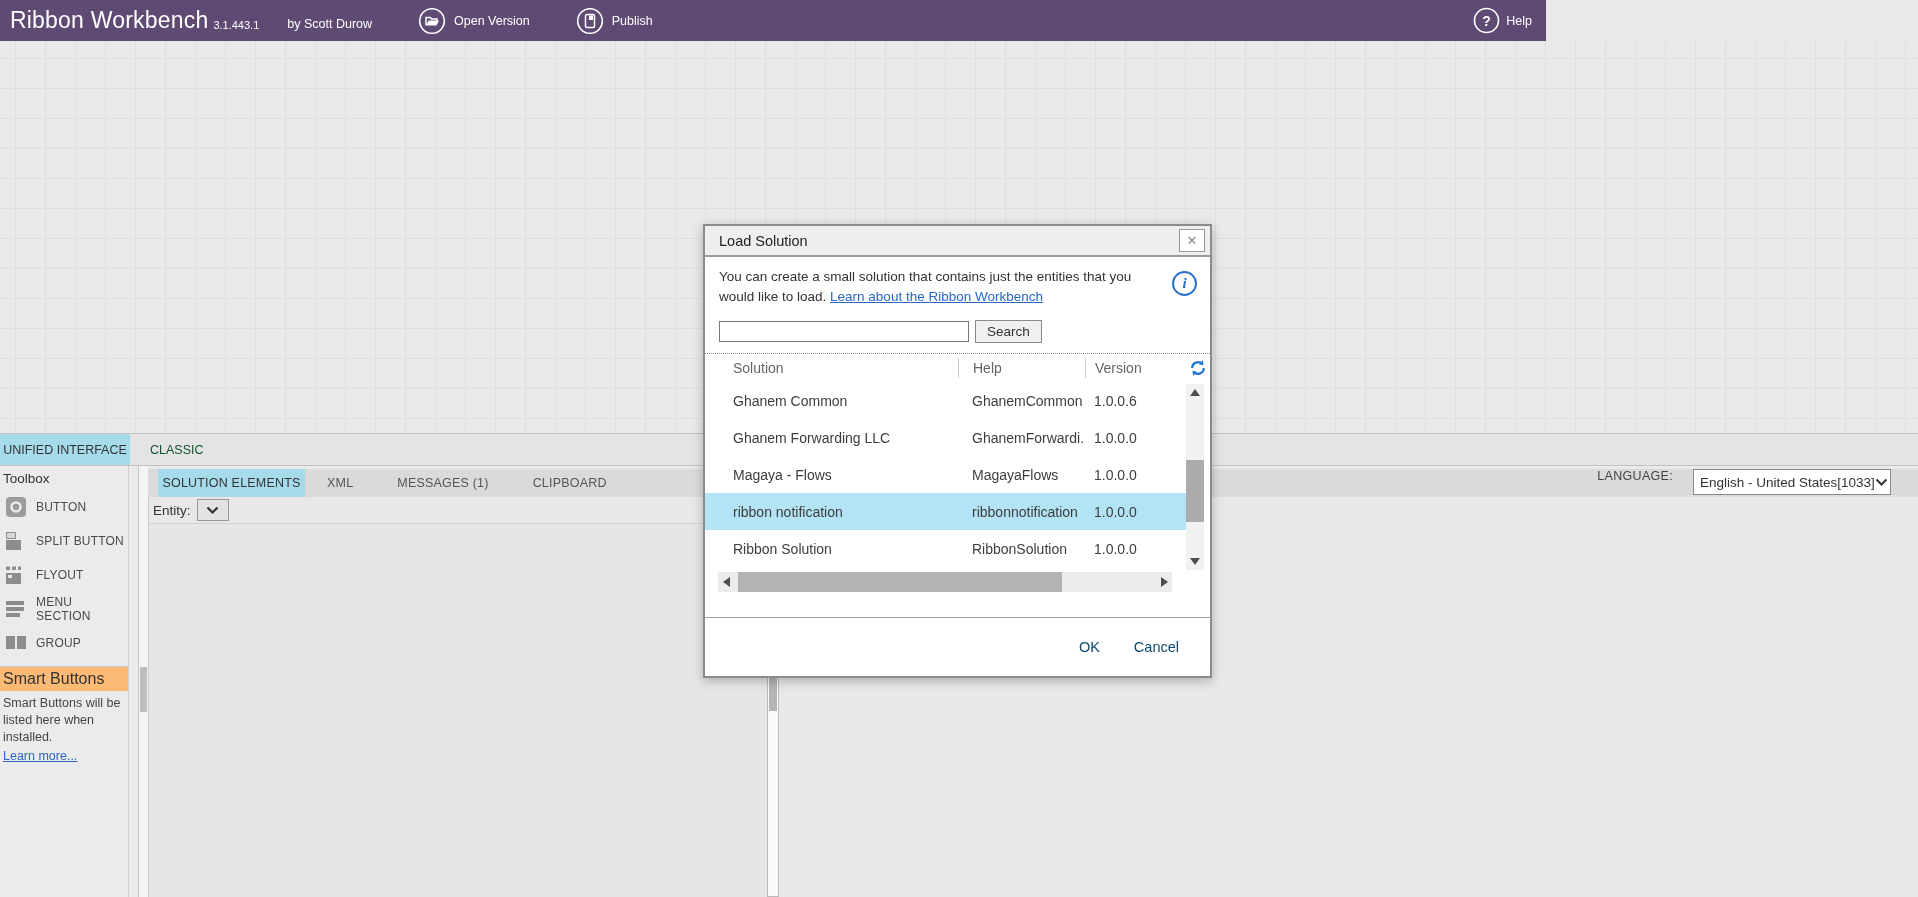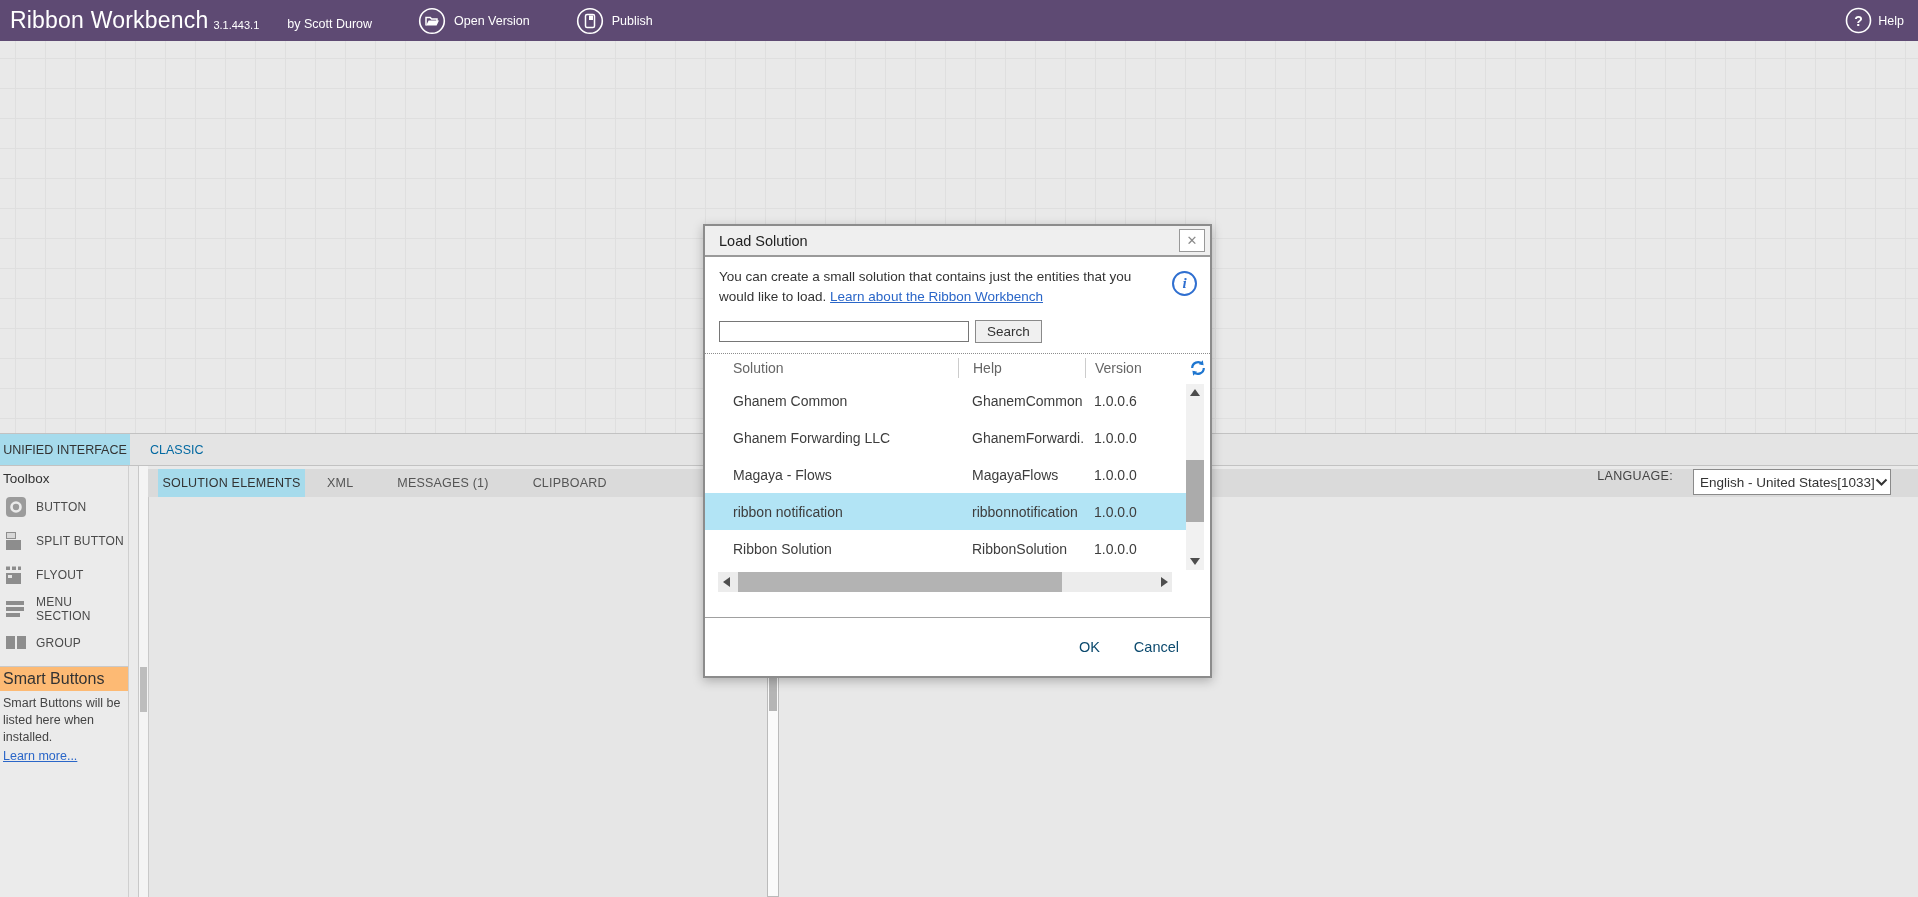--- a/index.html
+++ b/index.html
@@ -4,21 +4,21 @@
 <style>
   * { margin:0; padding:0; box-sizing:border-box; }
   html,body { width:1918px; height:897px; overflow:hidden; }
   body {
     font-family:"Liberation Sans","DejaVu Sans",sans-serif;
     position:relative; background:#e9e9e9; color:#333;
   }
 
   
   .topbar {
-    position:absolute; left:0; top:0; width:1918px; height:41px;
+    position:absolute; left:0; top:0; width:1546px; height:41px;
     background:#5e4a73; color:#fff; display:flex; align-items:center;
   }
   .tb-title { font-size:23px; font-weight:400; margin-left:10px; letter-spacing:.2px; }
   .tb-version { font-size:11px; margin-left:5px; margin-top:8px; }
   .tb-byline { font-size:12.5px; margin-left:28px; margin-top:6px; }
   .tb-action { display:flex; align-items:center; margin-left:46px; cursor:default; }
   .tb-action .lbl { font-size:12.5px; margin-left:8px; }
   .tb-help { position:absolute; right:14px; top:0; height:41px; display:flex; align-items:center; }
   .tb-help .lbl { font-size:12.5px; margin-left:6px; }
 
@@ -33,21 +33,21 @@
     background-position:15px 17px;
   }
 
   
   .strip1 {
     position:absolute; left:0; top:433px; width:1918px; height:33px;
     background:#e4e4e4; border-top:1px solid #c2c2c2; border-bottom:1px solid #c2c2c2;
     display:flex;
   }
   .mtab { height:100%; display:flex; align-items:center; justify-content:center;
-          font-size:12.5px; color:#0369a1; padding:0 20px; }
+          font-size:12.5px; color:#14532d; padding:0 20px; }
   .mtab.active { background:#a6dbec; color:#333; width:130px; padding:0; }
 
   
   .toolbox {
     position:absolute; left:0; top:466px; width:148px; bottom:0;
     background:#ebebeb;
   }
   .toolbox .inner-border { position:absolute; left:128px; top:0; bottom:0; width:1px; background:#cfcfcf; }
   .tb-scroll {
     position:absolute; right:0; top:0; bottom:0; width:10px;
@@ -304,20 +304,30 @@
       <span>
         <svg width="13" height="9" viewBox="0 0 13 9">
             <path d="M1.5 1.5 L6.5 6.5 L11.5 1.5" fill="none" stroke="#333" stroke-width="2"></path>
           </svg>
       </span>
     </div>
   </div>
 </div>
 
 <div class="midpanel">
+  <div class="entity-row">
+    <span class="elab">Entity:</span>
+    <div class="entity-dd">
+      <span>
+        <svg width="13" height="9" viewBox="0 0 13 9">
+            <path d="M1.5 1.5 L6.5 6.5 L11.5 1.5" fill="none" stroke="#333" stroke-width="2.2"></path>
+          </svg>
+      </span>
+    </div>
+  </div>
   <div class="mid-scroll">
     <div class="thumb"></div>
   </div>
 </div>
 
 <div class="right-region"></div>
 
 <div class="overlay-modal">
   <div class="m-titlebar">
     <span class="m-title">Load Solution</span>

